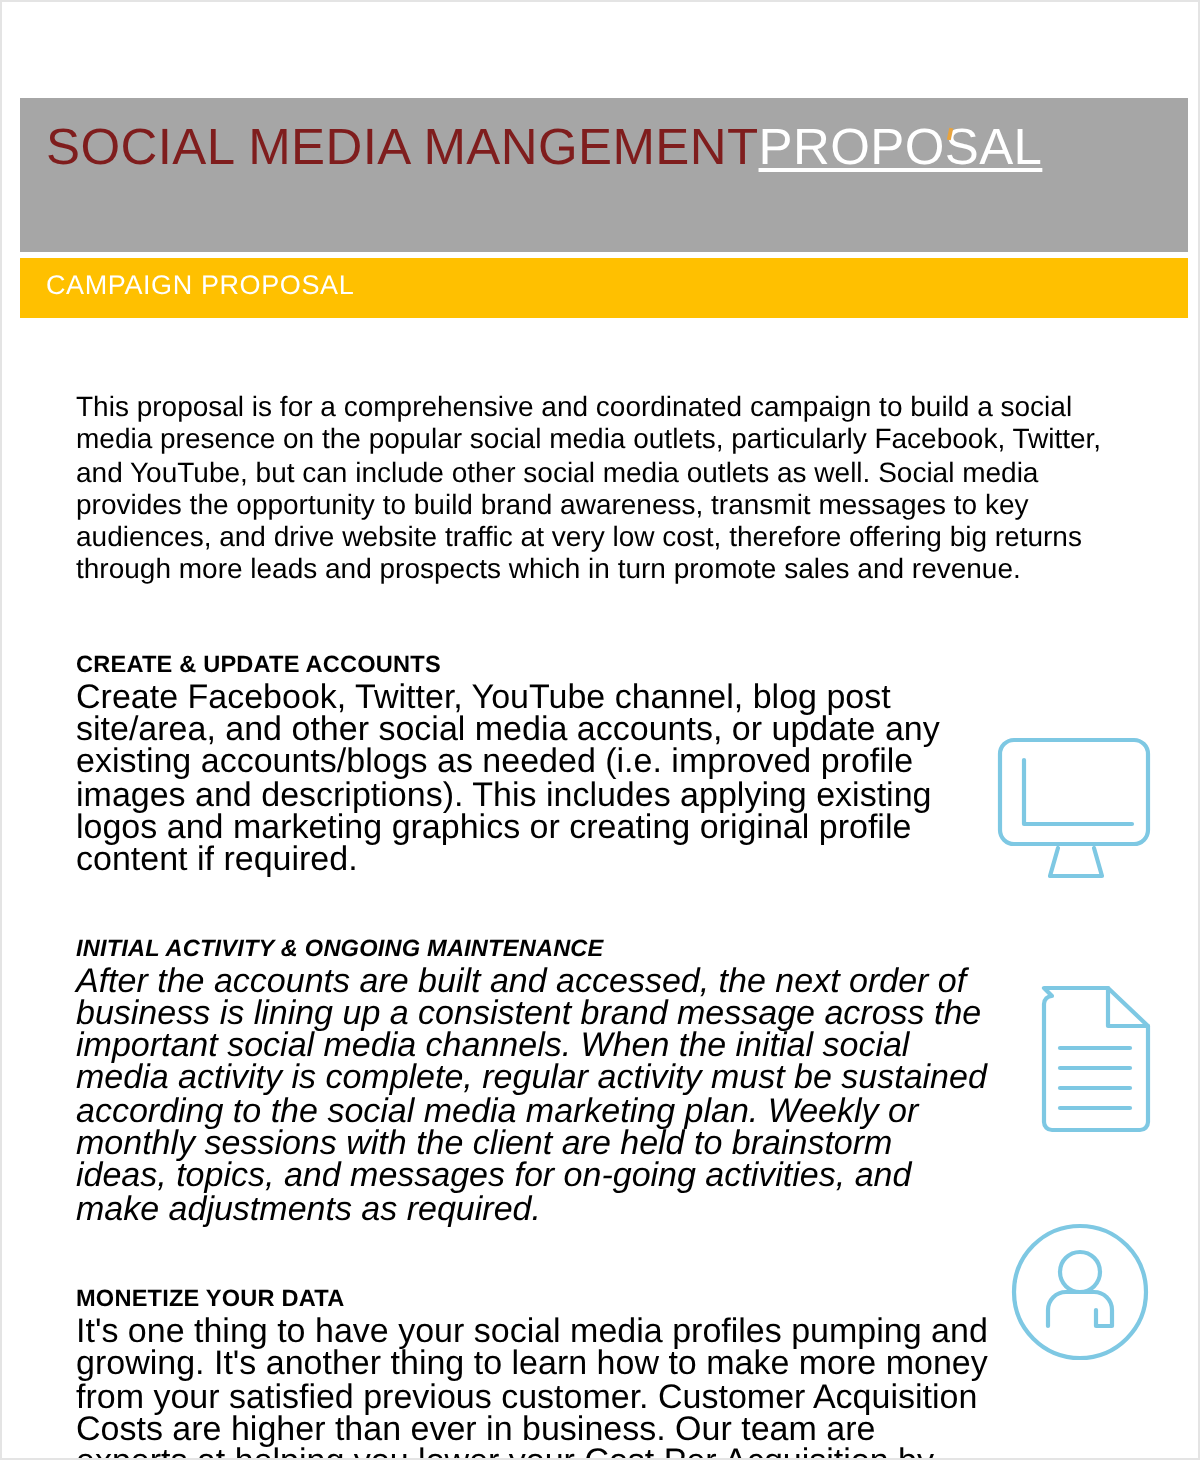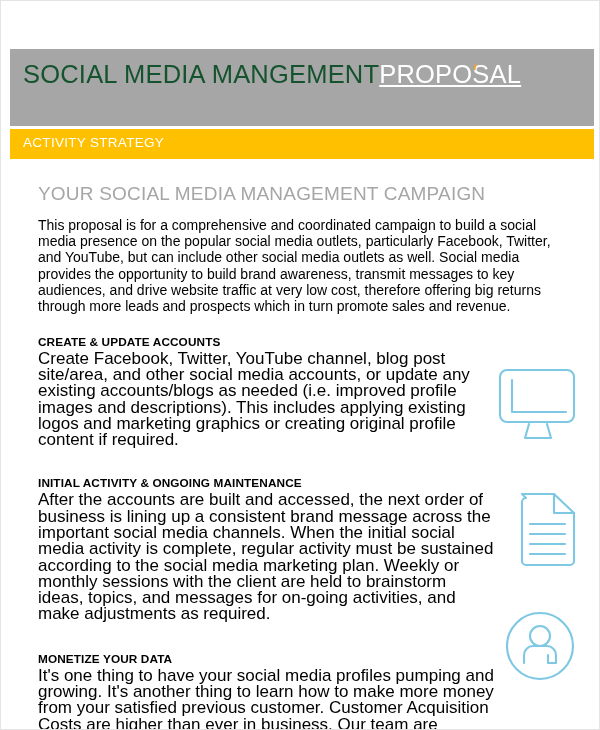--- a/index.html
+++ b/index.html
@@ -36,21 +36,21 @@
   .header-title {
     position: absolute;
     left: 13px;
     top: 13px;
     font-size: 25.5px;
     letter-spacing: 0.2px;
     white-space: nowrap;
     line-height: 1;
   }
   .title-dark {
-    color: #14532d;
+    color: #7f1d1d;
     font-weight: 400;
   }
   .title-light {
     color: #ffffff;
     font-weight: 400;
     text-decoration: underline;
   }
   .title-tick {
     position: absolute;
     left: 464px;
@@ -104,38 +104,38 @@
     color: #000000;
     text-align: left;
   }
 
   .overview-heading {
     margin-top: 29px;
   }
 
   .block {
     position: relative;
-    margin-top: 20px;
+    margin-top: 32px;
     width: 458px;
   }
   .block-title {
     font-size: 11.8px;
     font-weight: 700;
     color: #000000;
     letter-spacing: 0.1px;
     line-height: 15px;
     margin: 0;
   }
   .block-body {
     margin: 1px 0 0 0;
     font-size: 17px;
     line-height: 16.3px;
     color: #000000;
   }
-  .block-2 { margin-top: 28px; }
+  .block-2 { margin-top: 28px; font-style: italic; }
   .block-3 { margin-top: 29px; }
 
   
   .icon-slot {
     position: absolute;
     width: 86px;
     height: 78px;
   }
   .icon-monitor { left: 497px; top: 367px; }
   .icon-doc     { left: 507px; top: 490px; }
@@ -148,26 +148,25 @@
 <div id="page">
 
   <div class="header-band">
     <div class="header-title">
       <span class="title-dark">SOCIAL MEDIA MANGEMENT</span><span class="title-light">PROPOSAL</span>
     </div>
     <div class="title-tick"></div>
   </div>
 
   <div class="strategy-band">
-    <div class="strategy-label">ACTIVITY STRATEGY</div>
+    <div class="strategy-label">CAMPAIGN PROPOSAL</div>
   </div>
 
   <div class="content">
 
-    <h1 class="section-heading">YOUR SOCIAL MEDIA MANAGEMENT CAMPAIGN</h1>
     <p class="intro-copy">This proposal is for a comprehensive and coordinated campaign to build a social media presence on the popular social media outlets, particularly Facebook, Twitter, and YouTube, but can include other social media outlets as well. Social media provides the opportunity to build brand awareness, transmit messages to key audiences, and drive website traffic at very low cost, therefore offering big returns through more leads and prospects which in turn promote sales and revenue.</p>
 
 
     <div class="block block-1">
       <div class="block-title">CREATE &amp; UPDATE ACCOUNTS</div>
       <p class="block-body">Create Facebook, Twitter, YouTube channel, blog post site/area, and other social media accounts, or update any existing accounts/blogs as needed (i.e. improved profile images and descriptions). This includes applying existing logos and marketing graphics or creating original profile content if required.</p>
     </div>
 
     <div class="block block-2">
       <div class="block-title">INITIAL ACTIVITY &amp; ONGOING MAINTENANCE</div>

